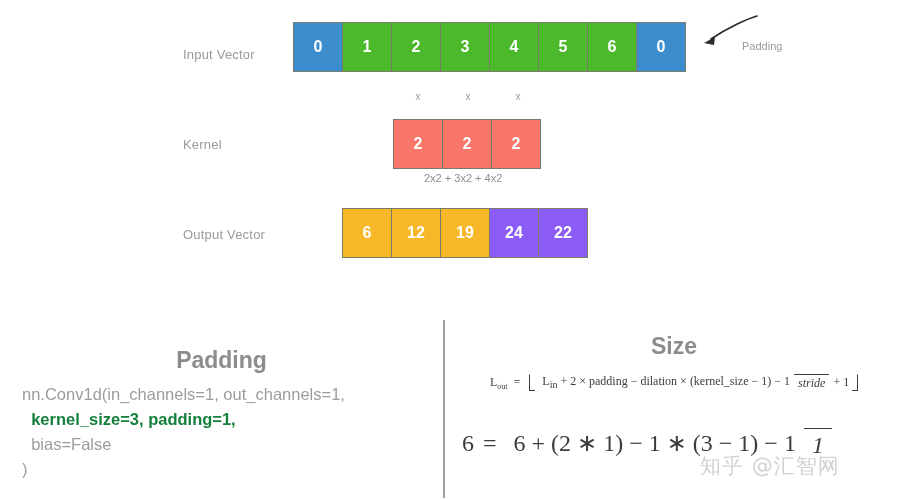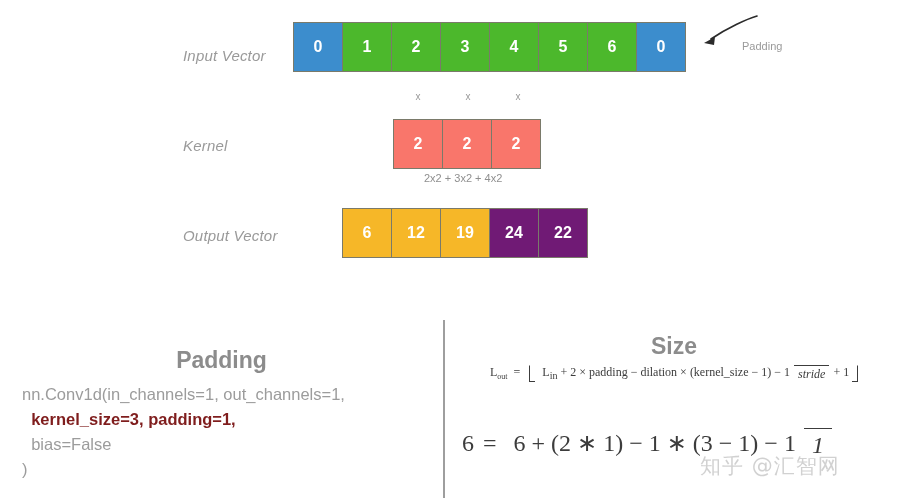--- a/index.html
+++ b/index.html
@@ -13,25 +13,24 @@
     position: relative;
     overflow: hidden;
     font-family: "Liberation Sans", sans-serif;
     color: #8a8a8a;
   }
 
   
   .abs { position: absolute; }
 
   .row-label {
-    font-size: 15px;
+    font-size: 13px;
     color: #9a9a9a;
     letter-spacing: .2px;
     white-space: nowrap;
-    font-style: italic;
   }
 
   .strip { position: absolute; display: flex; }
 
   .cell {
     width: 50px;
     height: 50px;
     box-sizing: border-box;
     border: 1px solid #7a7a6a;
     margin-left: -1px;
@@ -42,21 +41,21 @@
     font-size: 16px;
     font-weight: bold;
     font-family: "Liberation Sans", sans-serif;
   }
   .cell:first-child { margin-left: 0; }
 
   .c-blue   { background: #3c8dcd; }
   .c-green  { background: #4cb82c; }
   .c-coral  { background: #f9766b; }
   .c-orange { background: #f6b728; }
-  .c-gray   { background: #701a75; }
+  .c-gray   { background: #8b5cf6; }
 
   .mul-row {
     position: absolute;
     display: flex;
   }
   .mul {
     width: 50px;
     text-align: center;
     font-size: 10px;
     color: #9a9a9a;
@@ -102,34 +101,34 @@
     position: absolute;
     left: 22px;
     top: 382px;
     width: 410px;
     font-size: 16.5px;
     line-height: 25px;
     color: #9c9c9c;
     font-family: "Liberation Sans", sans-serif;
     white-space: pre;
   }
-  .code b { color: #7f1d1d; font-weight: bold; }
+  .code b { color: #15803d; font-weight: bold; }
 
   
   .math {
     font-family: "Liberation Serif", serif;
     color: #3c3c3c;
   }
 
   .formula1 {
     position: absolute;
     left: 490px;
-    top: 365px;
-    display: flex;
-    align-items: flex-start;
+    top: 374px;
+    display: flex;
+    align-items: center;
     font-size: 12px;
   }
   .formula1 .lhs { font-size: 12px; }
   .formula1 .lhs sub { font-size: 8px; }
   .formula1 .eqs { margin: 0 6px; }
 
   .bracket-l, .bracket-r {
     display: inline-block;
     width: 5px;
     align-self: stretch;

